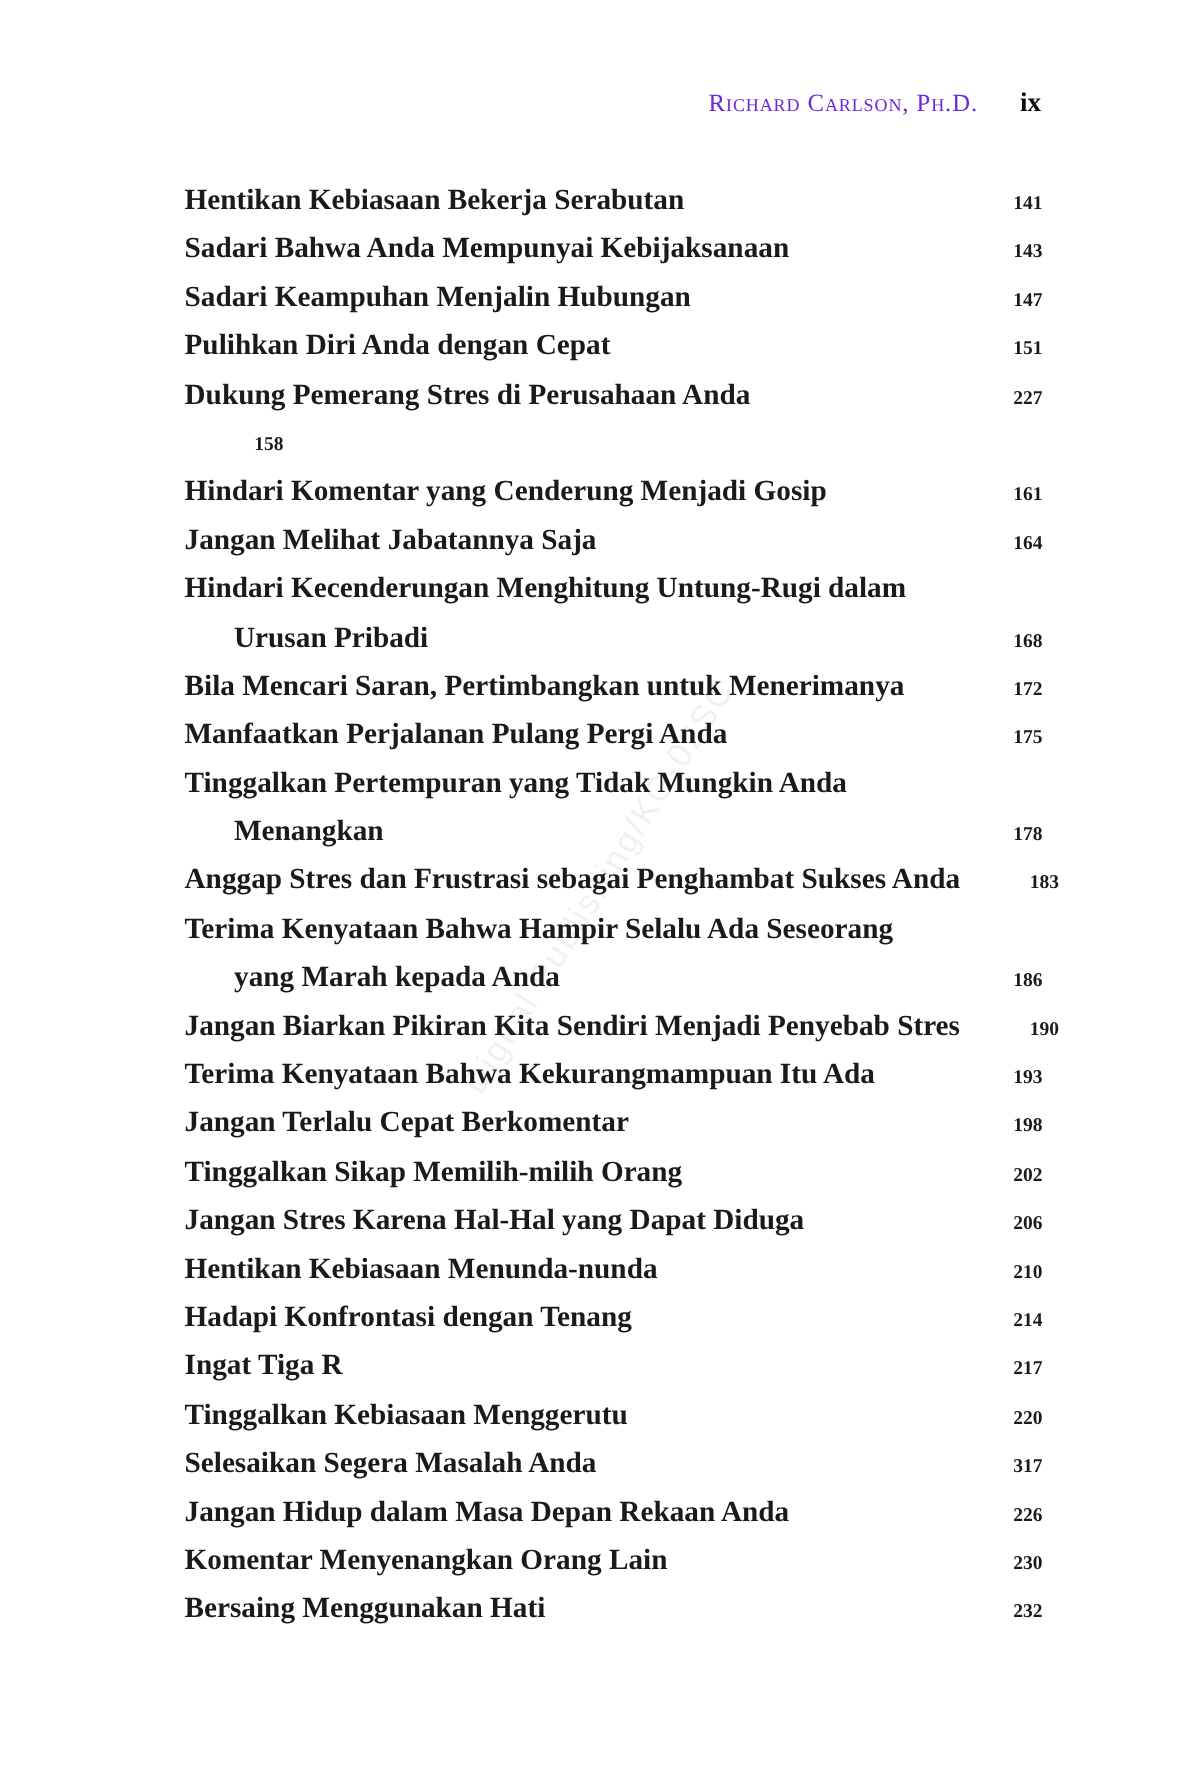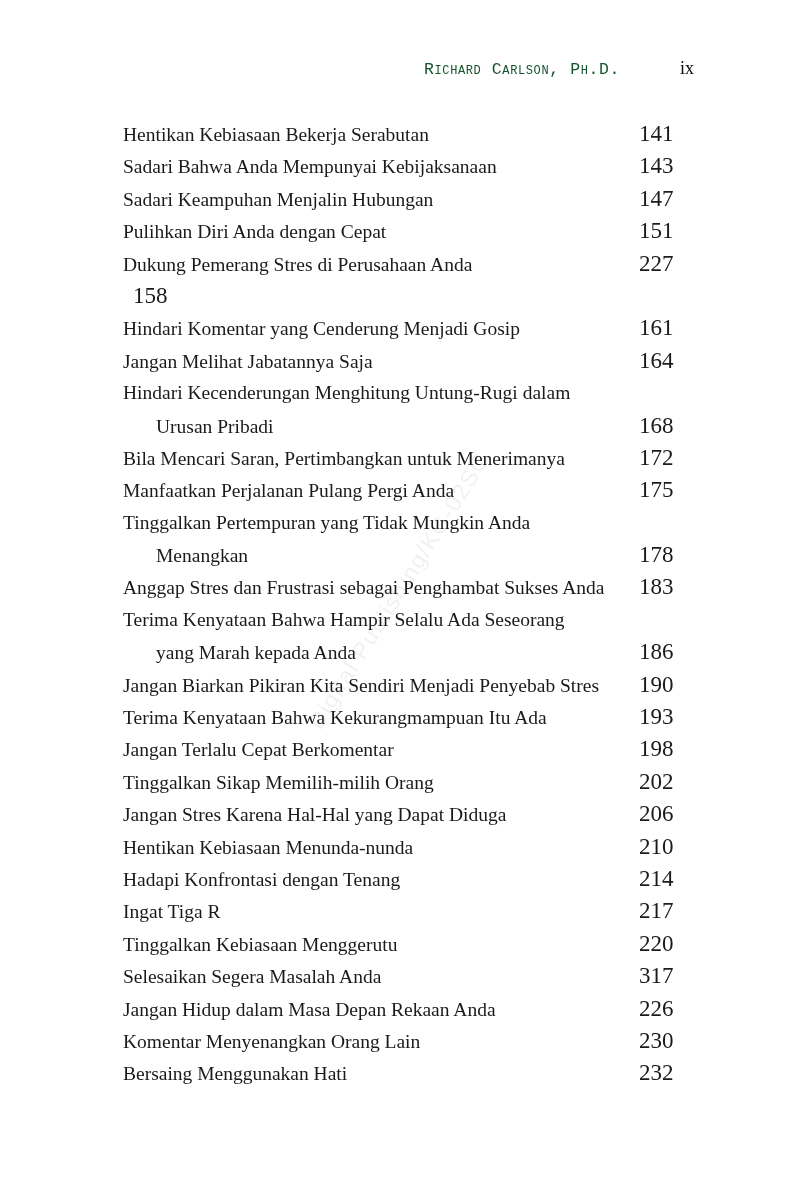--- a/index.html
+++ b/index.html
@@ -43,67 +43,67 @@
     height: 26px;
     display: flex;
     align-items: baseline;
     justify-content: flex-end;
     z-index: 2;
   }
   .head-author {
     font-variant: small-caps;
     font-size: 16.5px;
     letter-spacing: 0.6px;
-    color: #14532d;
+    color: #6d28d9;
     white-space: nowrap;
-    font-family: Liberation Mono, monospace;
   }
   .head-folio {
-    font-weight: normal;
+    font-weight: bold;
     font-size: 18px;
-    margin-left: 52px;
+    margin-left: 20px;
     color: #0d0d0d;
     min-width: 22px;
     text-align: right;
   }
 
   
   .toc {
     position: absolute;
     top: 118px;
     left: 123px;
     width: 572px;
     z-index: 2;
   }
   .toc-entry {
     display: block;
     margin: 0;
+    font-weight: bold;
   }
   .toc-line {
     display: flex;
     align-items: baseline;
     height: 32.4px;
   }
   .toc-title {
     flex: 1 1 auto;
     font-size: 19.5px;
     line-height: 32.4px;
     white-space: nowrap;
     color: #1a1a1a;
   }
   .toc-title.cont {
     padding-left: 33px;
   }
   .toc-page {
     flex: 0 0 auto;
     width: 56px;
     margin-left: 10px;
-    font-size: 23px;
+    font-size: 13px;
     line-height: 32.4px;
-    text-align: left;
+    text-align: right;
     color: #1a1a1a;
   }
   .toc-page.empty {
     visibility: hidden;
   }
 </style>
 </head>
 <body>
 
 <div class="page">

